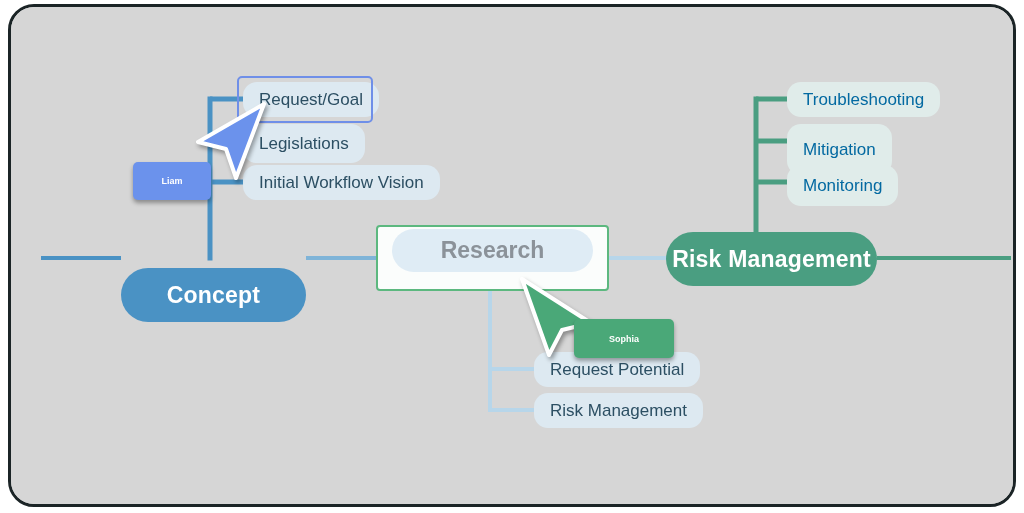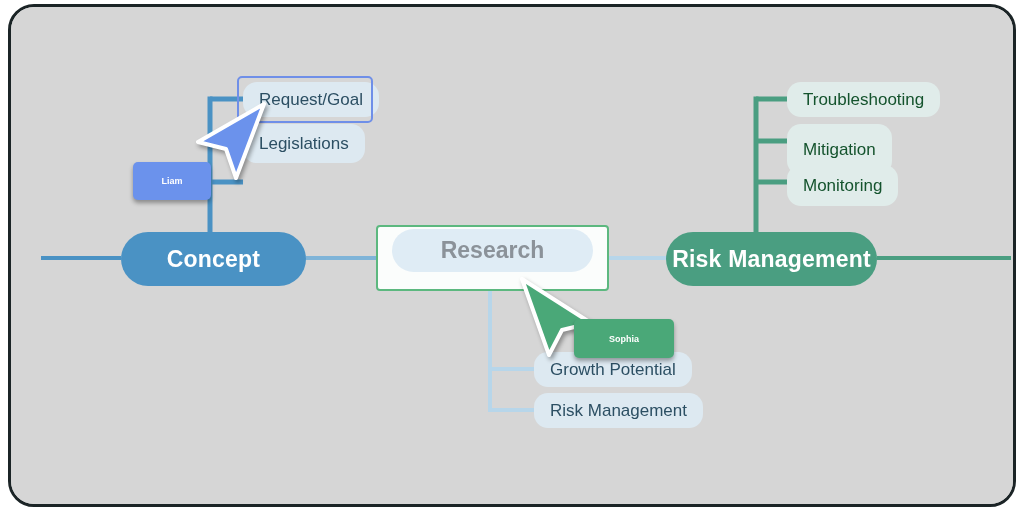--- a/index.html
+++ b/index.html
@@ -53,21 +53,21 @@
   }
 
   
   .root-node {
     border-radius: 999px;
     color: #ffffff;
     font-size: 23px;
     font-weight: bold;
     letter-spacing: .2px;
   }
-  .root-blue   { background: #4a92c4; }
+  .root-blue   { background: #4a92c4; margin-top: 36px; }
   .root-green  { background: #4a9e81; }
 
   
   .selection-card {
     position: absolute;
     box-sizing: border-box;
     border: 2px solid #5cb87f;
     background: #fbfdfc;
     border-radius: 4px;
   }
@@ -86,21 +86,21 @@
 
   
   .leaf-node {
     border-radius: 14px;
     background: #dde9f1;
     color: #2c4f63;
     font-size: 17px;
     font-weight: normal;
     padding: 0 16px;
   }
-  .leaf-green-branch { background: #e0ecea; color: #14532d; }
+  .leaf-green-branch { background: #e0ecea; color: #0369a1; }
 
   
   .leaf-selected-outline {
     position: absolute;
     box-sizing: border-box;
     border: 2px solid #6f8fe8;
     border-radius: 5px;
     pointer-events: none;
   }
 
@@ -168,28 +168,31 @@
 
     <div class="node leaf-node" style="left:232px; top:75px; height:35px;">
       <span>Request/Goal</span>
     </div>
     <div class="leaf-selected-outline" style="left:226px; top:69px; width:136px; height:47px;"></div>
 
     <div class="node leaf-node" style="left:232px; top:117px; height:39px;">
       <span>Legislations</span>
     </div>
 
+    <div class="node leaf-node" style="left:232px; top:158px; height:35px;">
+      <span>Initial Workflow Vision</span>
+    </div>
 
     <div class="selection-card" style="left:365px; top:218px; width:233px; height:66px;"></div>
     <div class="centre-pill" style="left:381px; top:222px; width:201px; height:43px;">
       <span>Research</span>
     </div>
 
     <div class="node leaf-node" style="left:523px; top:345px; height:35px;">
-      <span>Growth Potential</span>
+      <span>Request Potential</span>
     </div>
 
     <div class="node leaf-node" style="left:523px; top:386px; height:35px;">
       <span>Risk Management</span>
     </div>
 
     <div class="node root-node root-green" style="left:655px; top:225px; width:211px; height:54px;">
       <span>Risk Management</span>
     </div>
 

